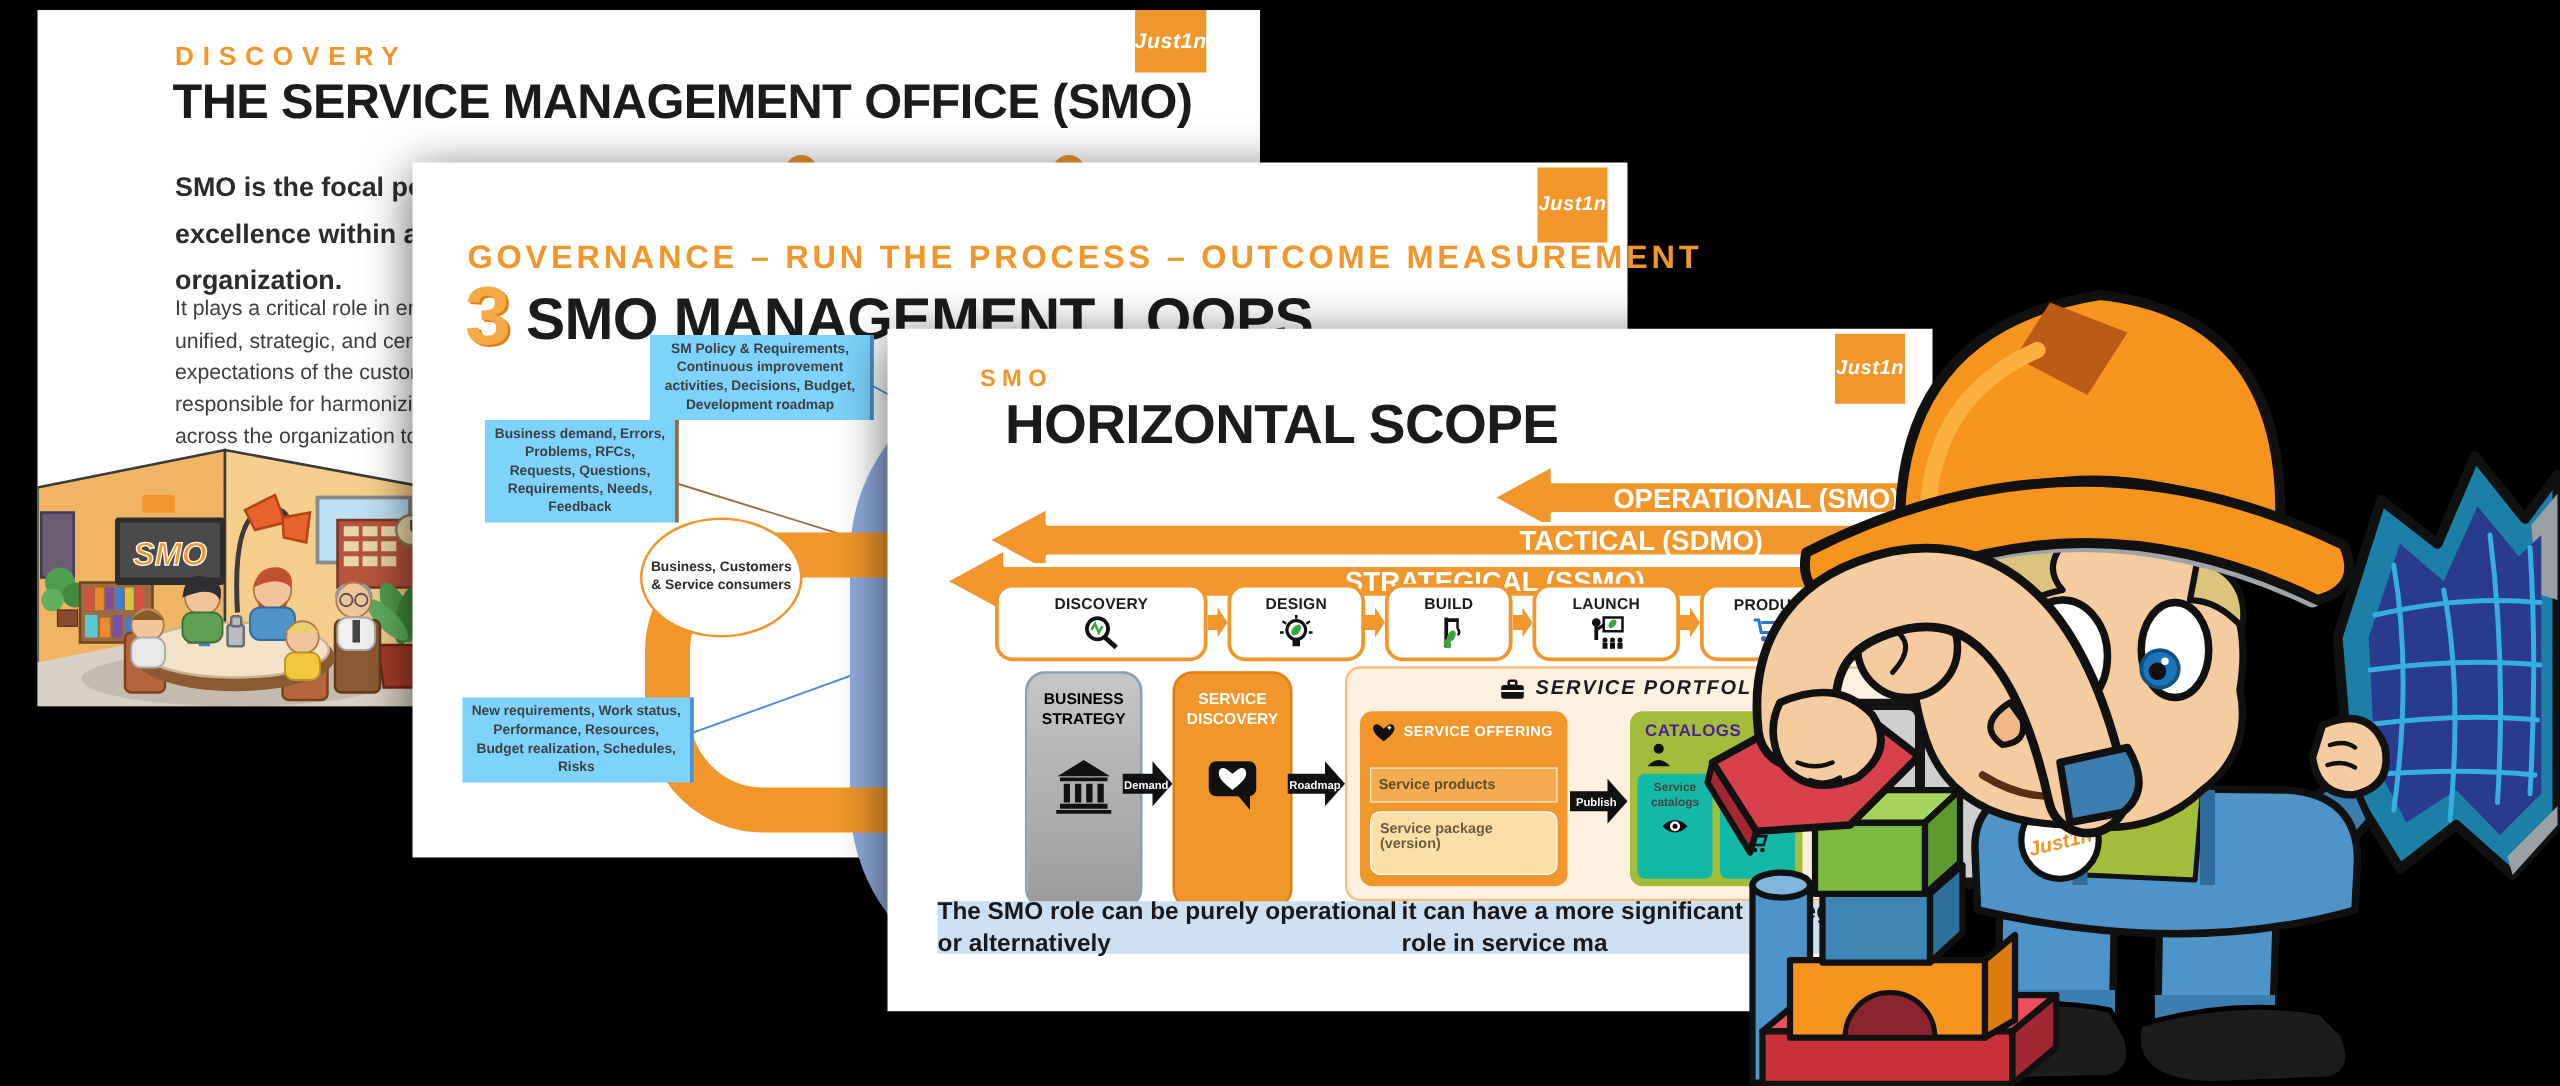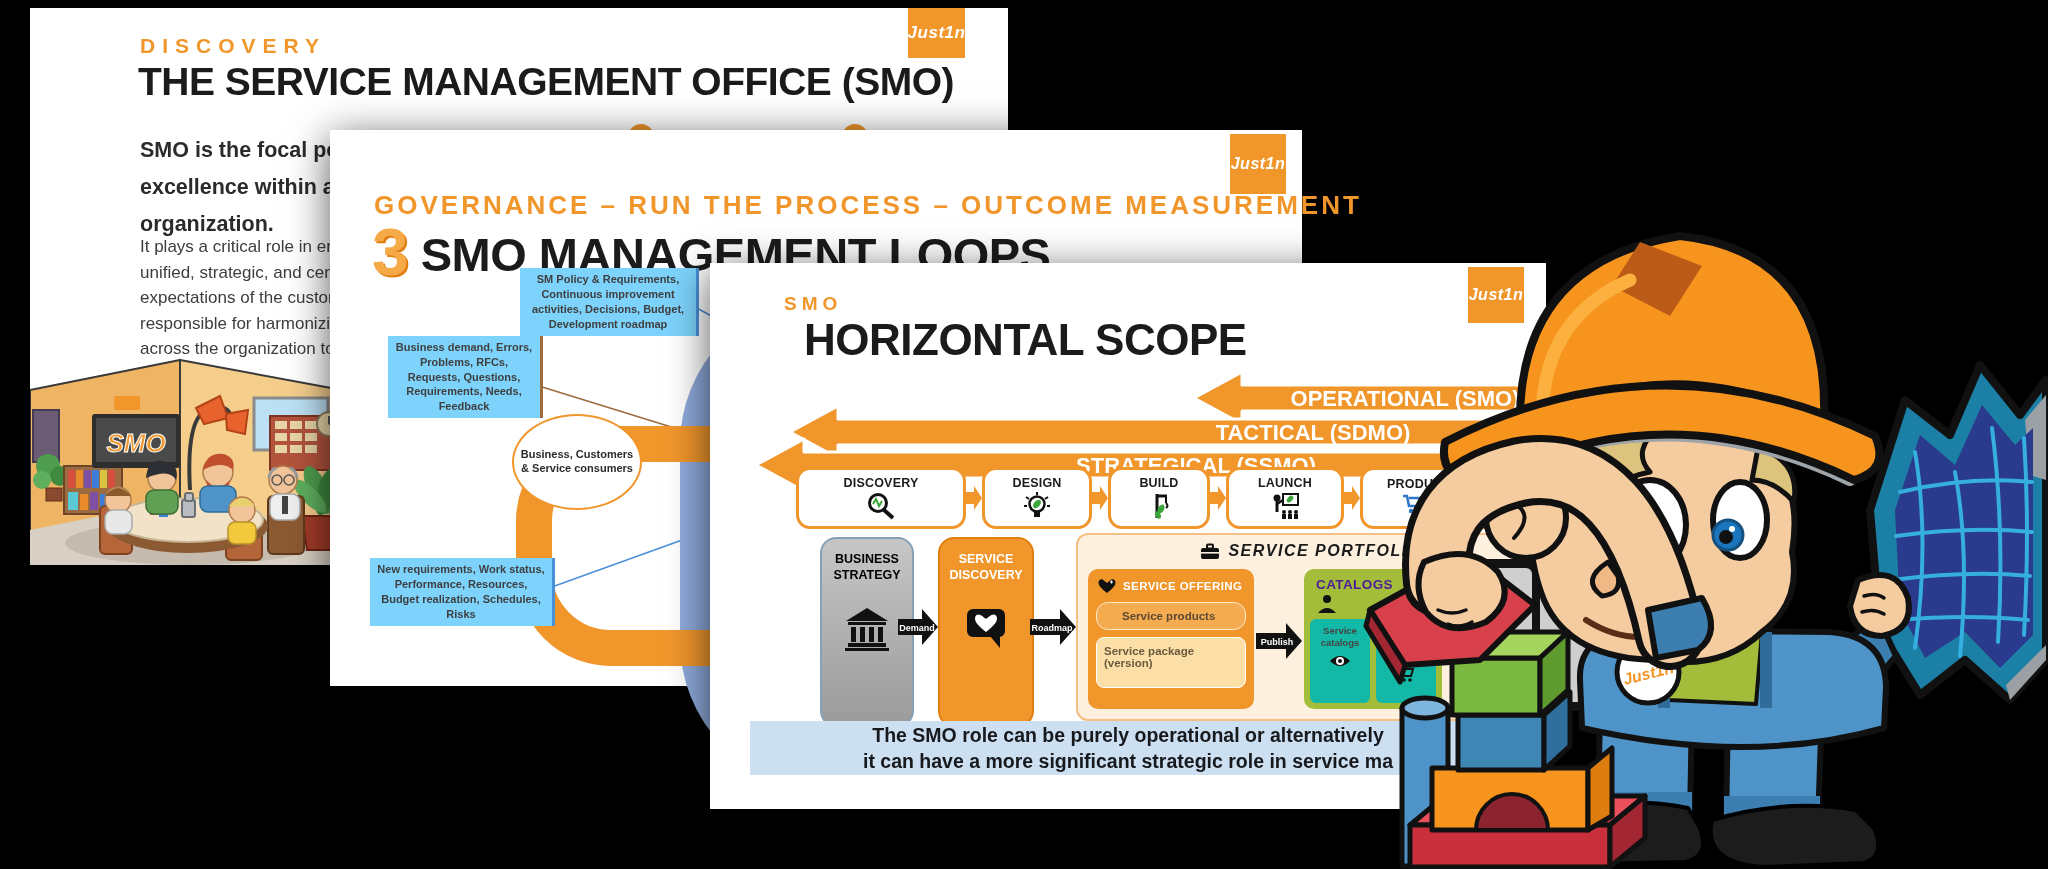--- a/index.html
+++ b/index.html
@@ -56,35 +56,35 @@
   #bizstrat{left:110px;background:linear-gradient(#C6C6C6,#9B9B9B);border:2px solid #87A0B4;}
   #svcstrat{left:228px;width:92px;background:#F0962B;border:2px solid #E07E10;}
   #svcstrat .lbl{color:#fff;}
   .blkarrow{position:absolute;}
   #portfolio{left:366px;top:270px;width:466px;height:184px;background:#FDF0DF;border:2px solid #F5BE83;border-radius:12px;}
   #portfolio .phead{position:absolute;left:0;right:0;top:7px;display:flex;align-items:center;justify-content:center;gap:8px;
         font-size:16px;font-weight:800;font-style:italic;letter-spacing:1.5px;color:#1b1b1b;}
   #offering{position:absolute;left:10px;top:34px;width:166px;height:140px;background:#F0962B;border-radius:10px;}
   #offering .ohead{display:flex;align-items:center;gap:7px;padding:9px 0 4px 10px;color:#fff;font-size:11.5px;
         font-weight:800;letter-spacing:.4px;}
-  .orow1{margin:4px 8px 0;height:26px;line-height:26px;background:#F5AB50;border:1.5px solid #FFE9CF;border-radius:12px;
-        font-size:11.5px;font-weight:600;color:#5d4a33;padding-left:25px;}
+  .orow1{margin:16px 8px 0;height:26px;line-height:26px;background:#F5AB50;border:1.5px solid #FFE9CF;border-radius:0;
+        font-size:11.5px;font-weight:600;color:#5d4a33;padding-left:6px;}
   .orow2{margin:7px 8px 0;height:42px;background:#FBDFA6;border:1.5px solid #fff;border-radius:8px;
         font-size:11.5px;font-weight:600;color:#6b5b40;padding:7px 0 0 7px;}
   #catalogs{position:absolute;left:226px;top:34px;width:138px;height:140px;background:#A3BD3B;border-radius:10px;}
   #catalogs .chead{padding:8px 0 0 12px;color:#4c1d95;font-size:13.5px;font-weight:800;letter-spacing:.4px;}
   .cat-cards{position:absolute;left:6px;bottom:6px;display:flex;gap:6px;}
   .cat-card{width:60px;height:78px;background:#14b8a6;border-radius:6px;display:flex;flex-direction:column;
         align-items:center;padding-top:6px;gap:4px;}
   .cat-card .t{font-size:9.5px;font-weight:700;color:#444;text-align:center;line-height:1.25;}
   #blackbox{position:absolute;left:392px;top:24px;width:132px;height:152px;background:#141414;border-radius:14px;
         display:flex;gap:8px;justify-content:center;align-items:center;}
   .graycard{width:54px;height:112px;background:#CFCFCF;border-radius:6px;font-size:9.5px;font-weight:700;color:#333;
         text-align:center;padding-top:22px;}
-  #banner{left:40px;top:458px;width:756px;height:54px;background:#CDE0F2;display:flex;flex-direction:column;
+  #banner{left:40px;top:458px;width:756px;height:42px;background:#CDE0F2;display:flex;
         align-items:center;justify-content:center;}
   #banner div{font-size:19.5px;font-weight:800;color:#17191c;line-height:26px;}
   #footer3{left:0;top:522px;width:100%;text-align:center;font-size:12px;color:#9b9b9b;}
   
   #character{left:1330px;top:180px;z-index:10;}
 </style>
 </head>
 <body>
 
 <div class="stage">

